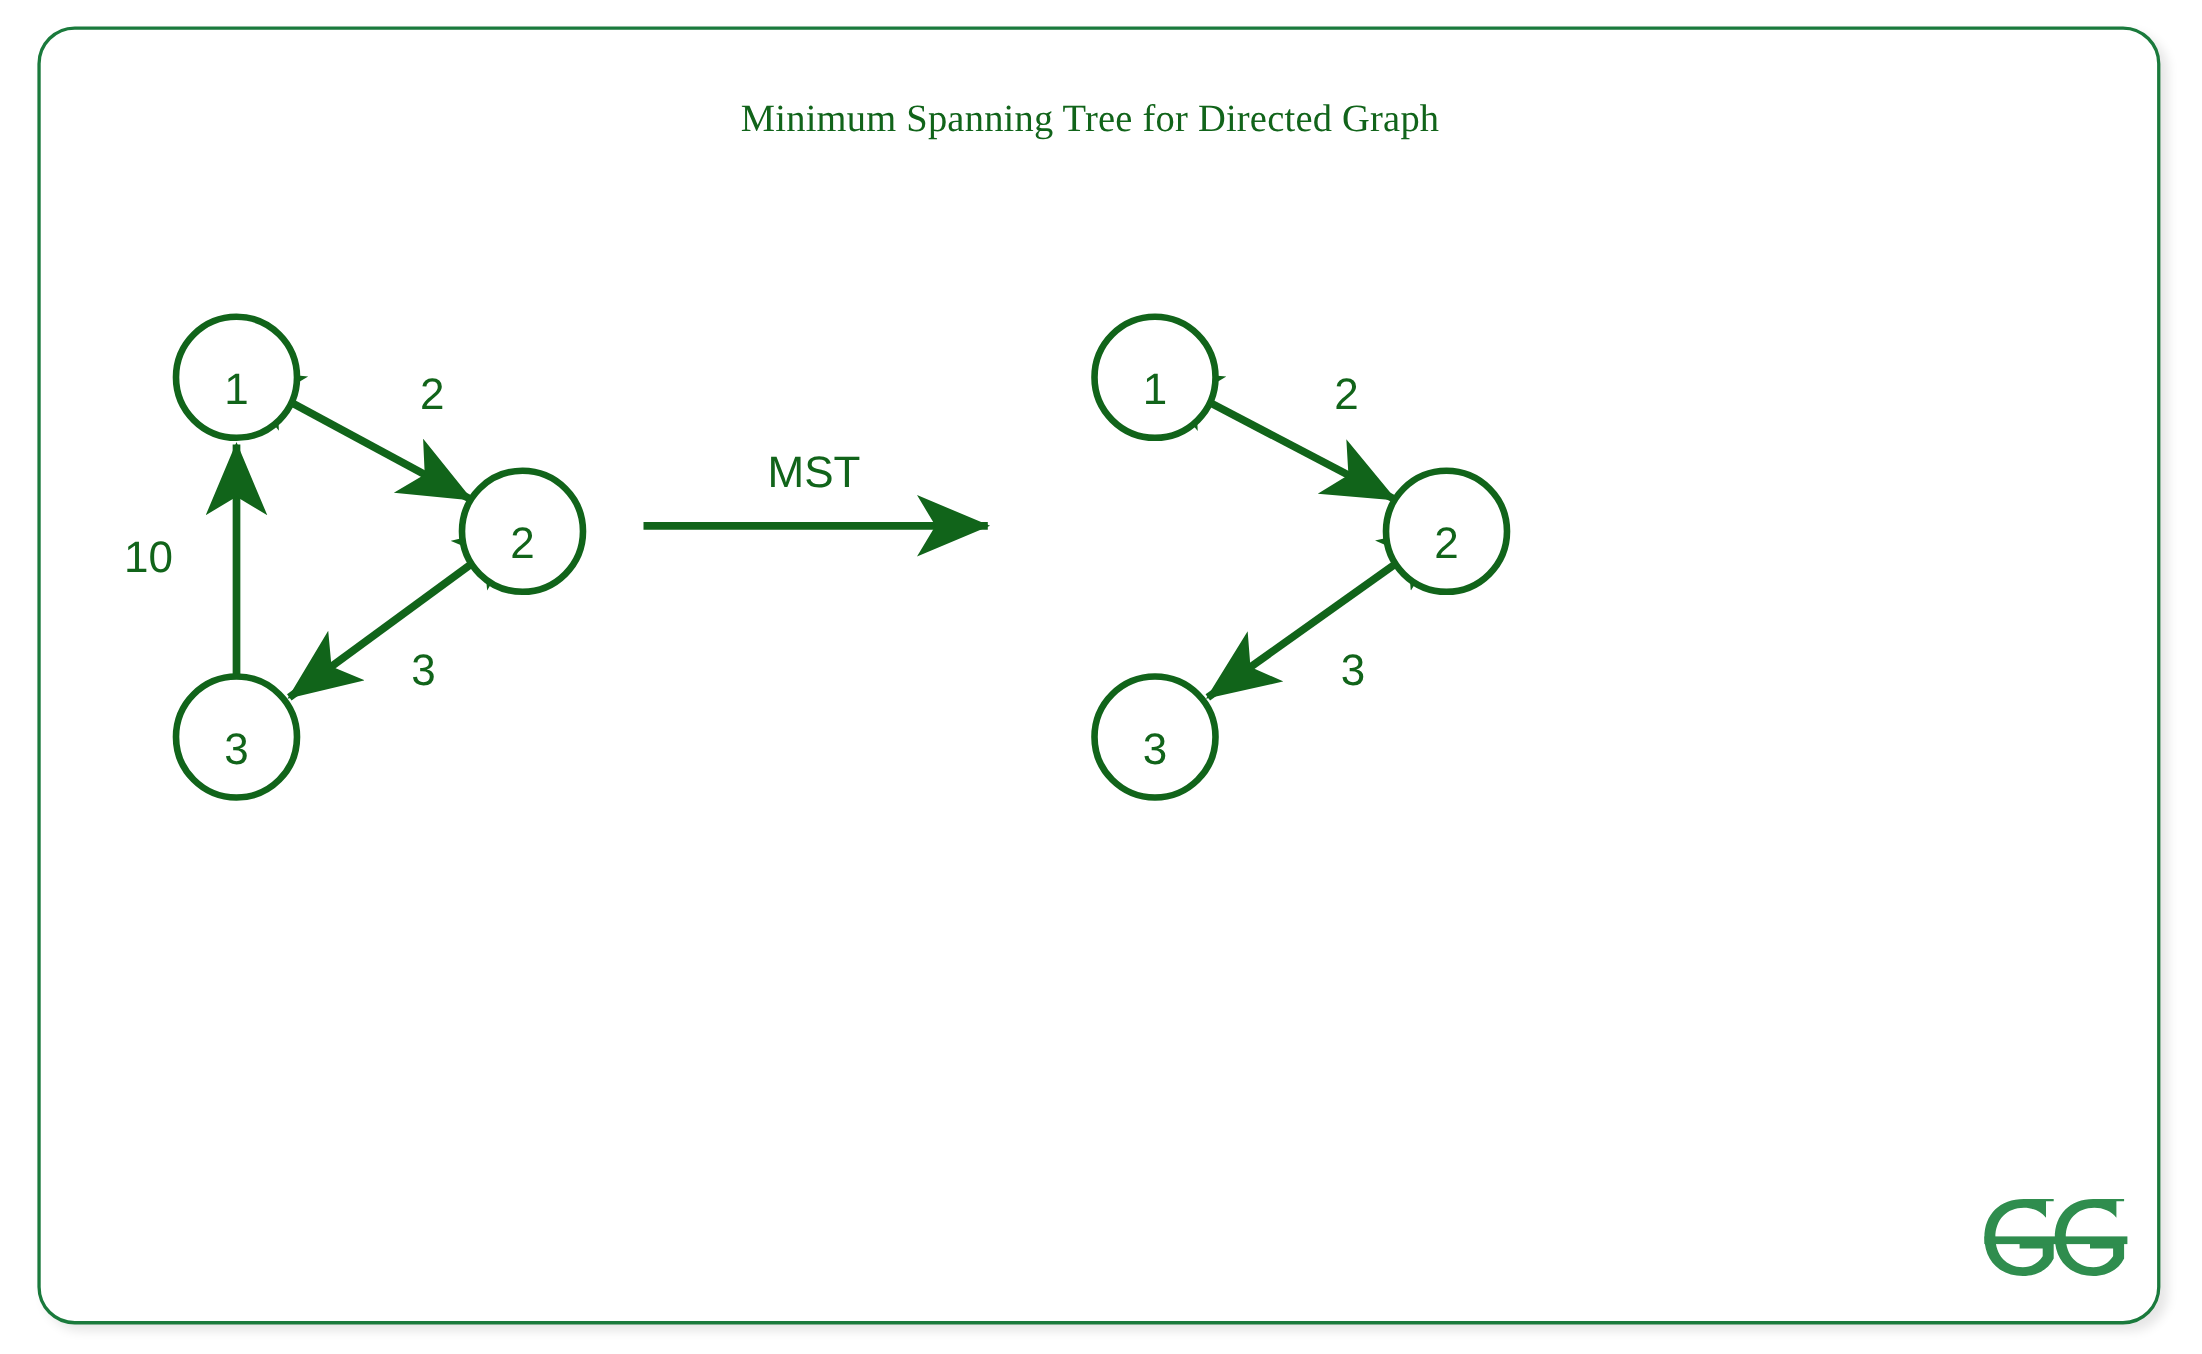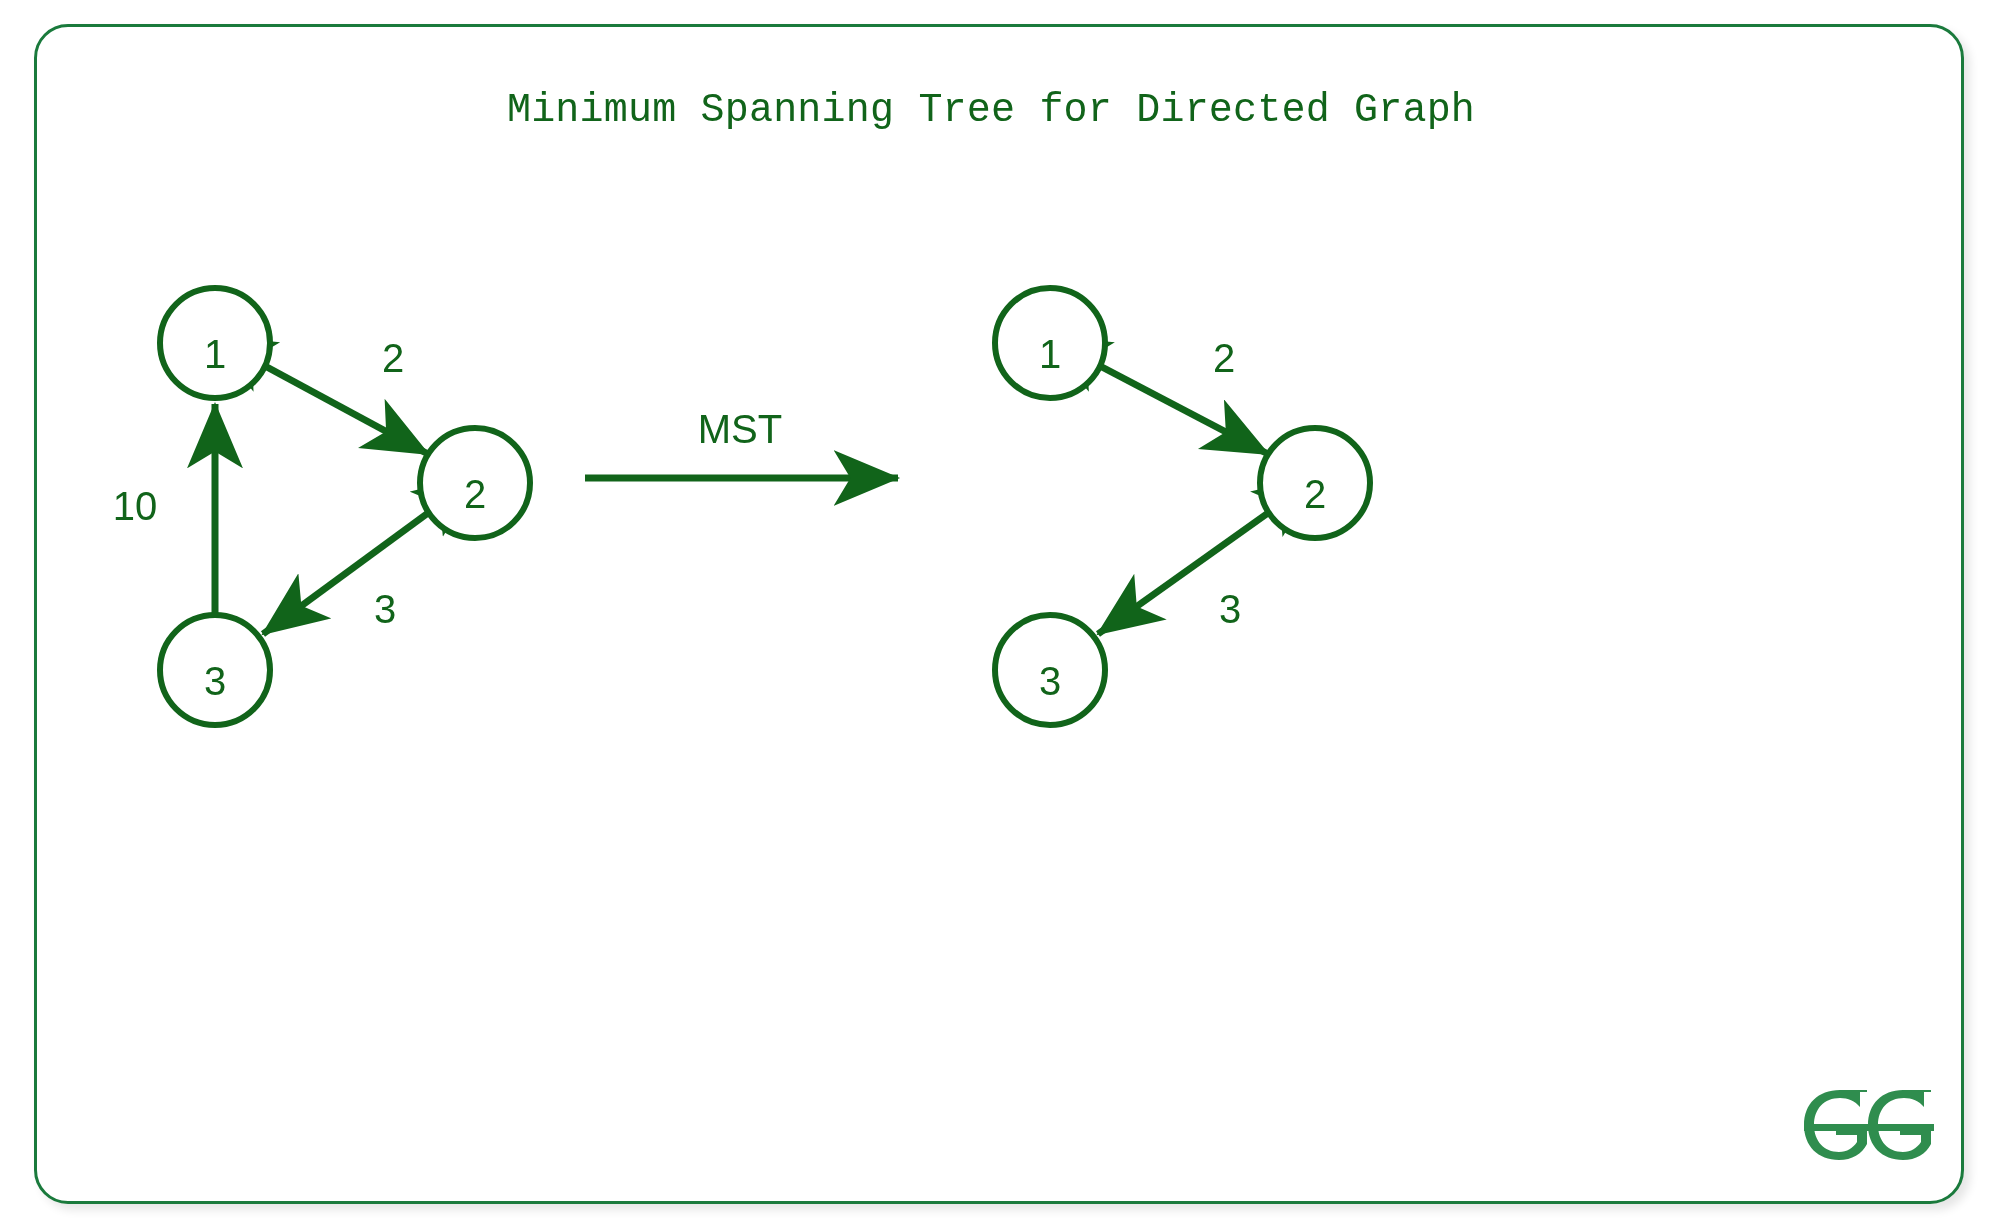--- a/index.html
+++ b/index.html
@@ -36,22 +36,22 @@
     width: 2002px;
     height: 1231px;
   }
   #title {
     position: absolute;
     left: 0;
     top: 88px;
     width: 1982px;
     text-align: center;
     color: #11641a;
-    font-size: 40px;
-    font-family: Liberation Mono, monospace;
+    font-size: 35px;
+    font-family: Liberation Serif, serif;
     letter-spacing: 0.2px;
     white-space: nowrap;
   }
   .node-label,
   .edge-label,
   .transform-label {
     font-family: "Liberation Sans", sans-serif;
     fill: #11641a;
   }
   .node-label { font-size: 40px; }

